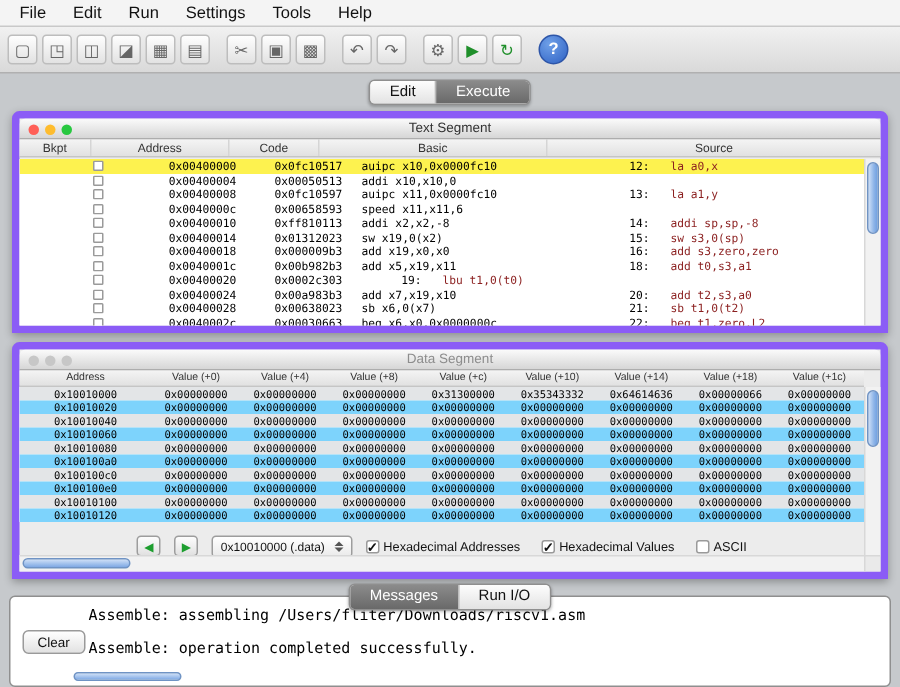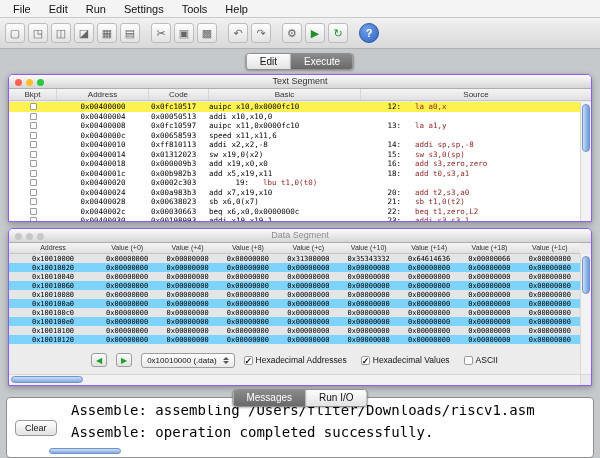--- a/index.html
+++ b/index.html
@@ -25,35 +25,35 @@
 
   
   .segtabs{position:absolute;display:flex;height:17px;border:1px solid #8f8f8f;border-radius:4px;overflow:hidden;background:#ececec;box-shadow:0 1px 2px rgba(0,0,0,.25);z-index:8;}
   .view-tabs{top:53px;left:50%;transform:translateX(-50%);}
   .console-tabs{top:389px;left:50%;transform:translateX(-50%);height:18px;}
   .seg{padding:0 13px;line-height:16px;font-size:10px;color:#111;background:linear-gradient(#fdfdfd,#e3e3e3);border-right:1px solid #b9b9b9;white-space:nowrap;}
   .seg:last-child{border-right:none;}
   .seg.active{background:linear-gradient(#8b8b8b,#696969);color:#fff;}
 
   
-  .frame{position:absolute;background:#ececec;border:1px solid #8b5cf6;border-radius:5px 5px 0 0;box-shadow:0 2px 6px rgba(0,0,0,.3);}
+  .frame{position:absolute;background:#ececec;border:5px solid #8b5cf6;border-radius:5px 5px 0 0;box-shadow:0 2px 6px rgba(0,0,0,.3);}
   .titlebar{position:relative;height:14px;background:linear-gradient(#fbfbfb,#d6d6d6);border-bottom:1px solid #adadad;border-radius:4px 4px 0 0;text-align:center;font-size:9px;line-height:13px;color:#333;}
   .titlebar.inactive{color:#8d8d8d;}
   .lights{position:absolute;left:6px;top:4px;display:flex;gap:4px;}
   .light{width:7px;height:7px;border-radius:50%;display:block;}
   .light.red{background:#ff5f57;}.light.yellow{background:#febc2e;}.light.green{background:#28c840;}
   .lights.dim .light{background:#c7c7c7;}
 
   
   .ts-frame{left:8px;top:74px;width:584px;height:148px;}
   .ts-header{display:flex;height:12px;background:linear-gradient(#f4f4f4,#e1e1e1);border-bottom:1px solid #c5c5c5;font-size:8px;color:#333;}
   .ts-h{text-align:center;line-height:12px;border-right:1px solid #d5d5d5;white-space:nowrap;overflow:hidden;}
   .ts-hc0{width:48px;}.ts-hc1{width:92px;}.ts-hc2{width:60px;}.ts-hc3{width:152px;}.ts-hc4{flex:1;border-right:none;}
   .ts-body{position:absolute;top:27px;left:0;right:11px;bottom:0;overflow:hidden;background:#fff;font-family:"DejaVu Sans Mono",monospace;font-size:7.5px;color:#000;}
-  .ts-row{display:flex;height:9.5px;align-items:center;}
+  .ts-row{display:flex;height:9.5px;align-items:center;padding-left:28px;}
   .ts-row.hl{background:#fdf24f;}
   .cell{white-space:nowrap;overflow:hidden;}
   .ts-c0{width:48px;display:flex;justify-content:center;}
   .ts-c1{width:92px;text-align:center;}
   .ts-c2{width:60px;padding-left:2px;}
   .ts-c3{width:152px;}
   .ts-c4{width:40px;text-align:right;}
   .ts-c5{flex:1;padding-left:14px;color:#8b1f1f;}
   .bp-box{display:inline-block;width:7px;height:7px;border:1px solid #9a9a9a;background:#fff;border-radius:1px;}
 
@@ -81,21 +81,21 @@
   .arrow-up{border-bottom:3px solid #555;}
   .arrow-down{border-top:3px solid #555;}
   .cb-wrap{display:flex;align-items:center;gap:3px;}
   .cb-box{width:9px;height:9px;border:1px solid #9a9a9a;border-radius:2px;background:#fff;font-size:9px;line-height:8px;text-align:center;color:#111;overflow:hidden;}
   .cb-box.checked{font-weight:bold;}
   .cb-label{white-space:nowrap;}
 
   
   .console-frame{position:absolute;left:6px;right:6px;top:397px;height:61px;background:#fff;border:1px solid #8f8f8f;border-radius:4px;}
   .clear-btn{position:absolute;left:8px;top:22px;padding:2px 9px;font-size:9px;border:1px solid #9a9a9a;border-radius:4px;background:linear-gradient(#ffffff,#e2e2e2);color:#111;}
-  .messages{position:absolute;left:52px;top:7px;right:10px;bottom:12px;font-family:"DejaVu Sans Mono",monospace;font-size:14px;line-height:11px;color:#000;overflow:hidden;margin-left:12px;}
+  .messages{position:absolute;left:52px;top:7px;right:10px;bottom:12px;font-family:"DejaVu Sans Mono",monospace;font-size:10px;line-height:11px;color:#000;overflow:hidden;}
   .msg-line{white-space:pre;height:11px;}
   .console-hthumb{position:absolute;left:42px;bottom:3px;width:72px;height:6px;border:1px solid #6f93c4;border-radius:3px;background:linear-gradient(#cfe0f7,#7fa9e4);}
 </style>
 </head>
 <body>
 
 <div class="menubar">
     <div class="menu-item">File</div>
     <div class="menu-item">Edit</div>
     <div class="menu-item">Run</div>

